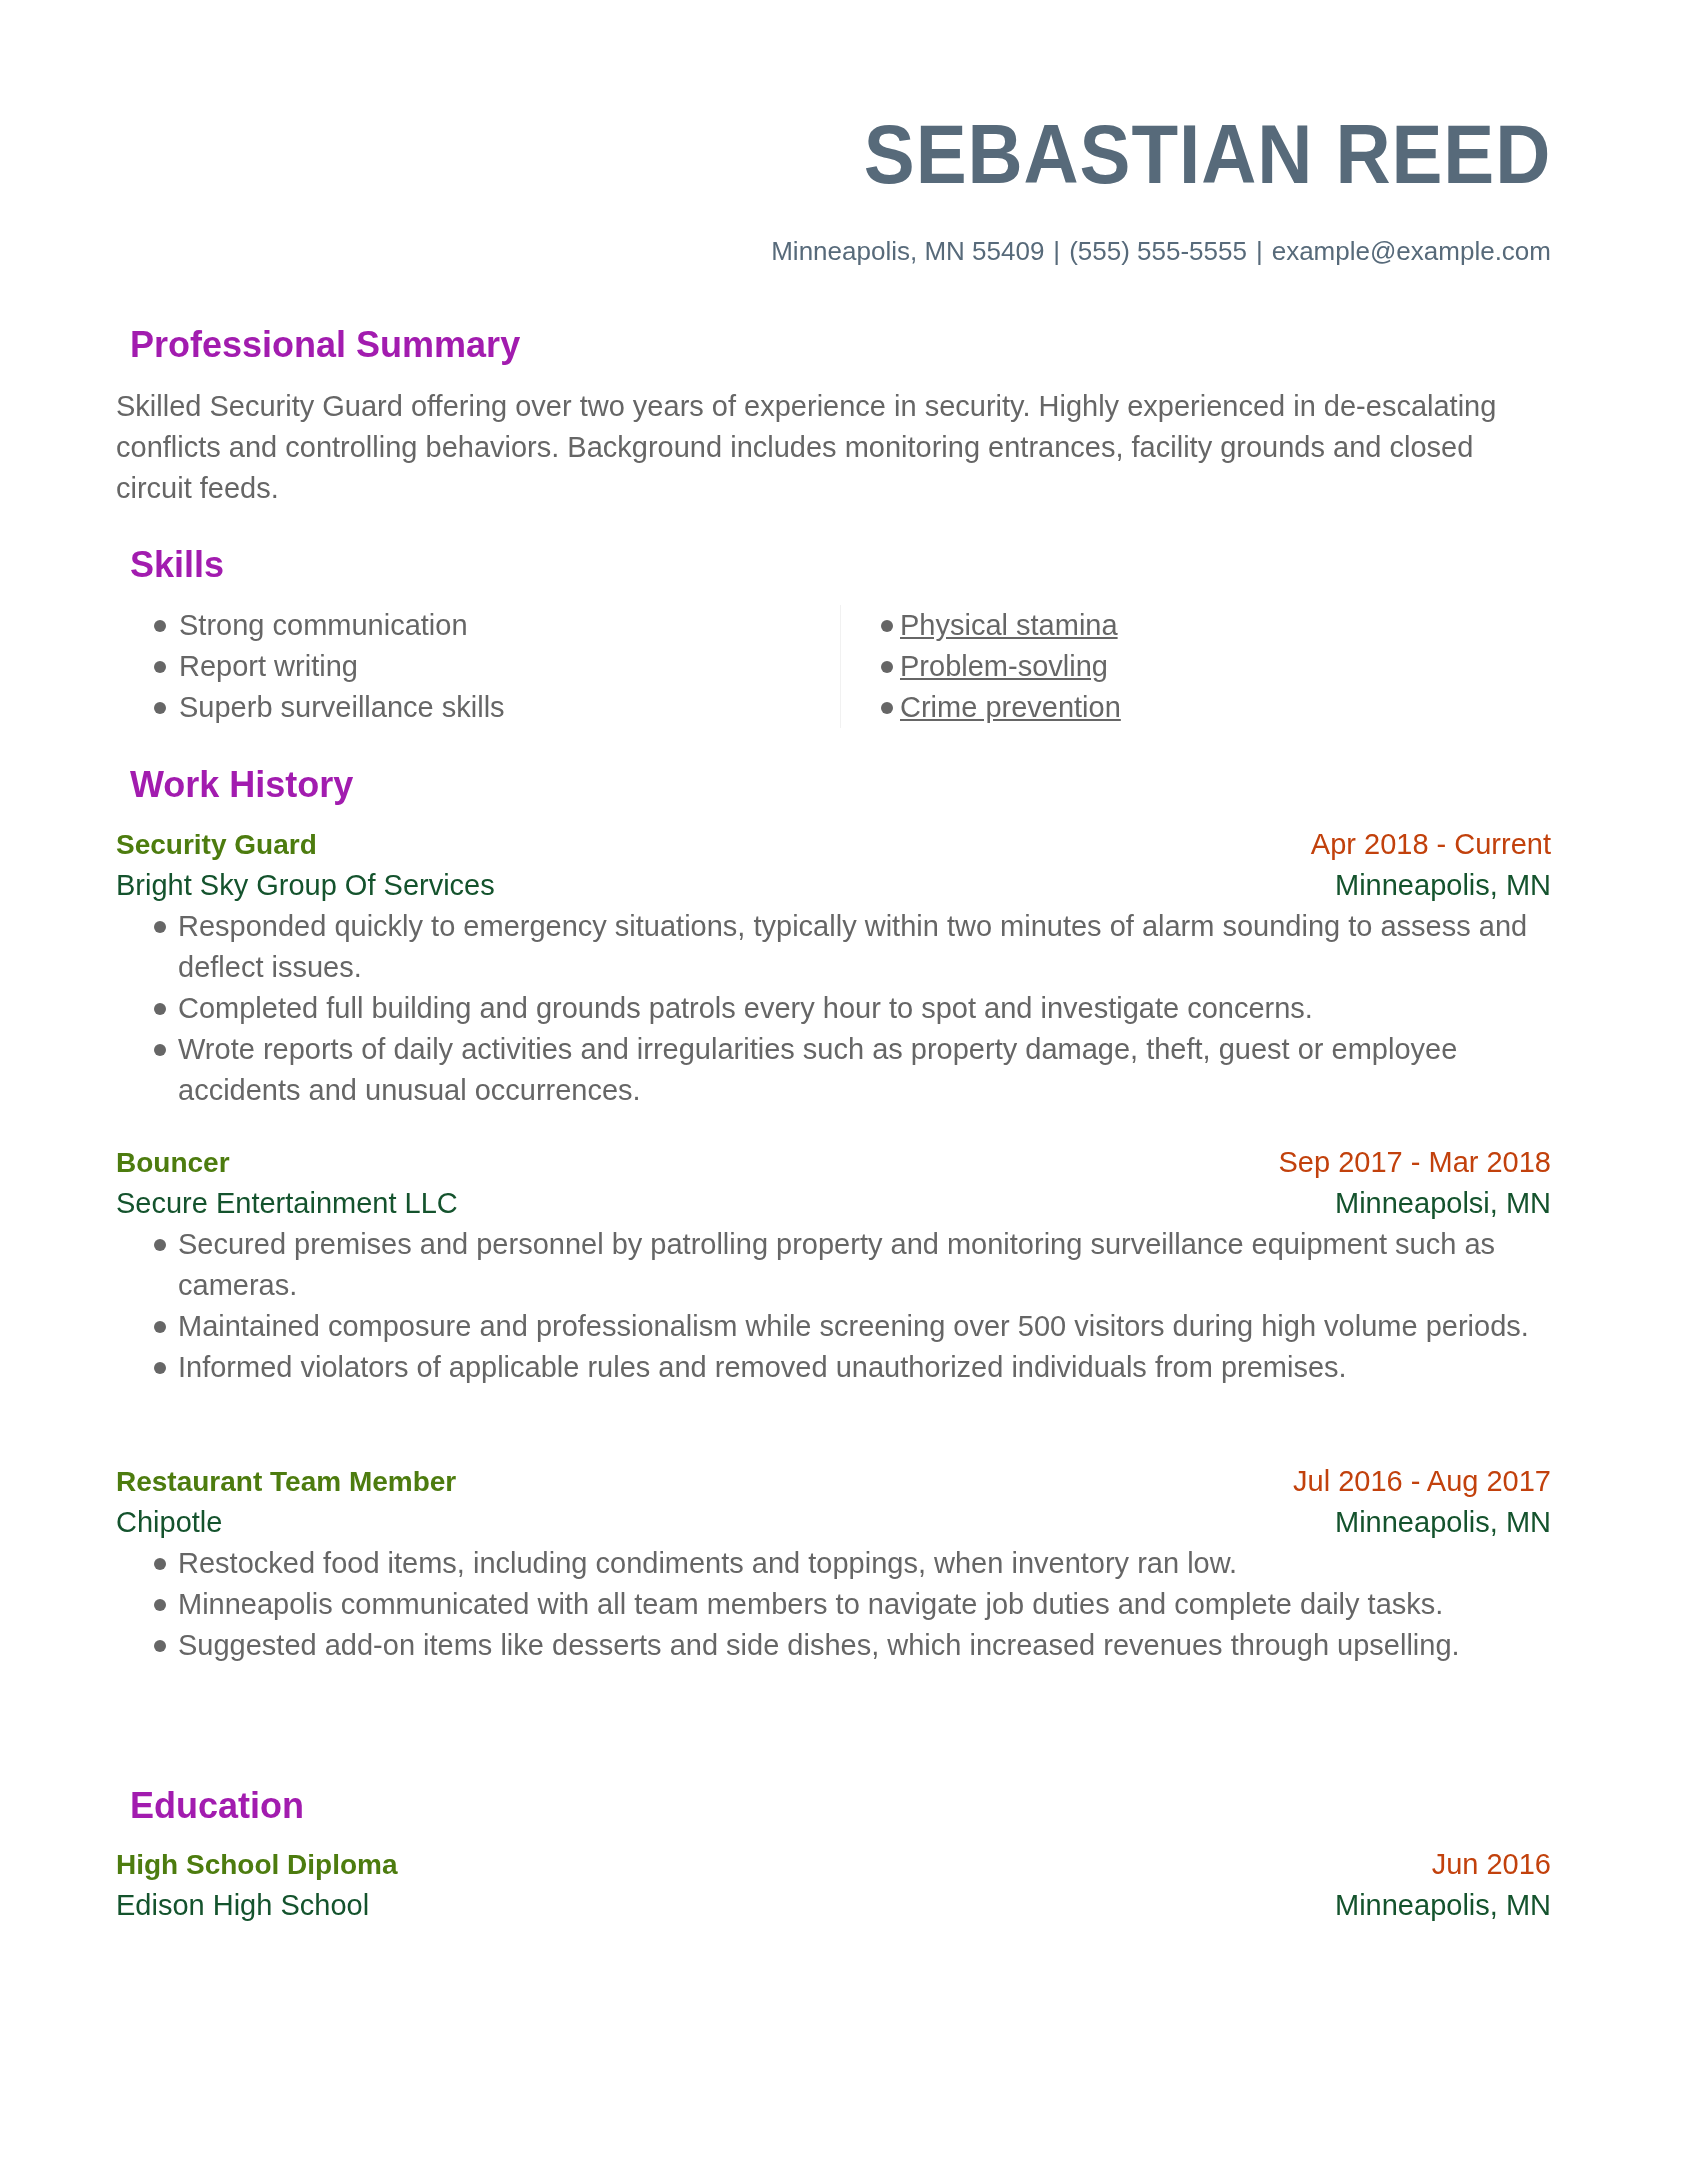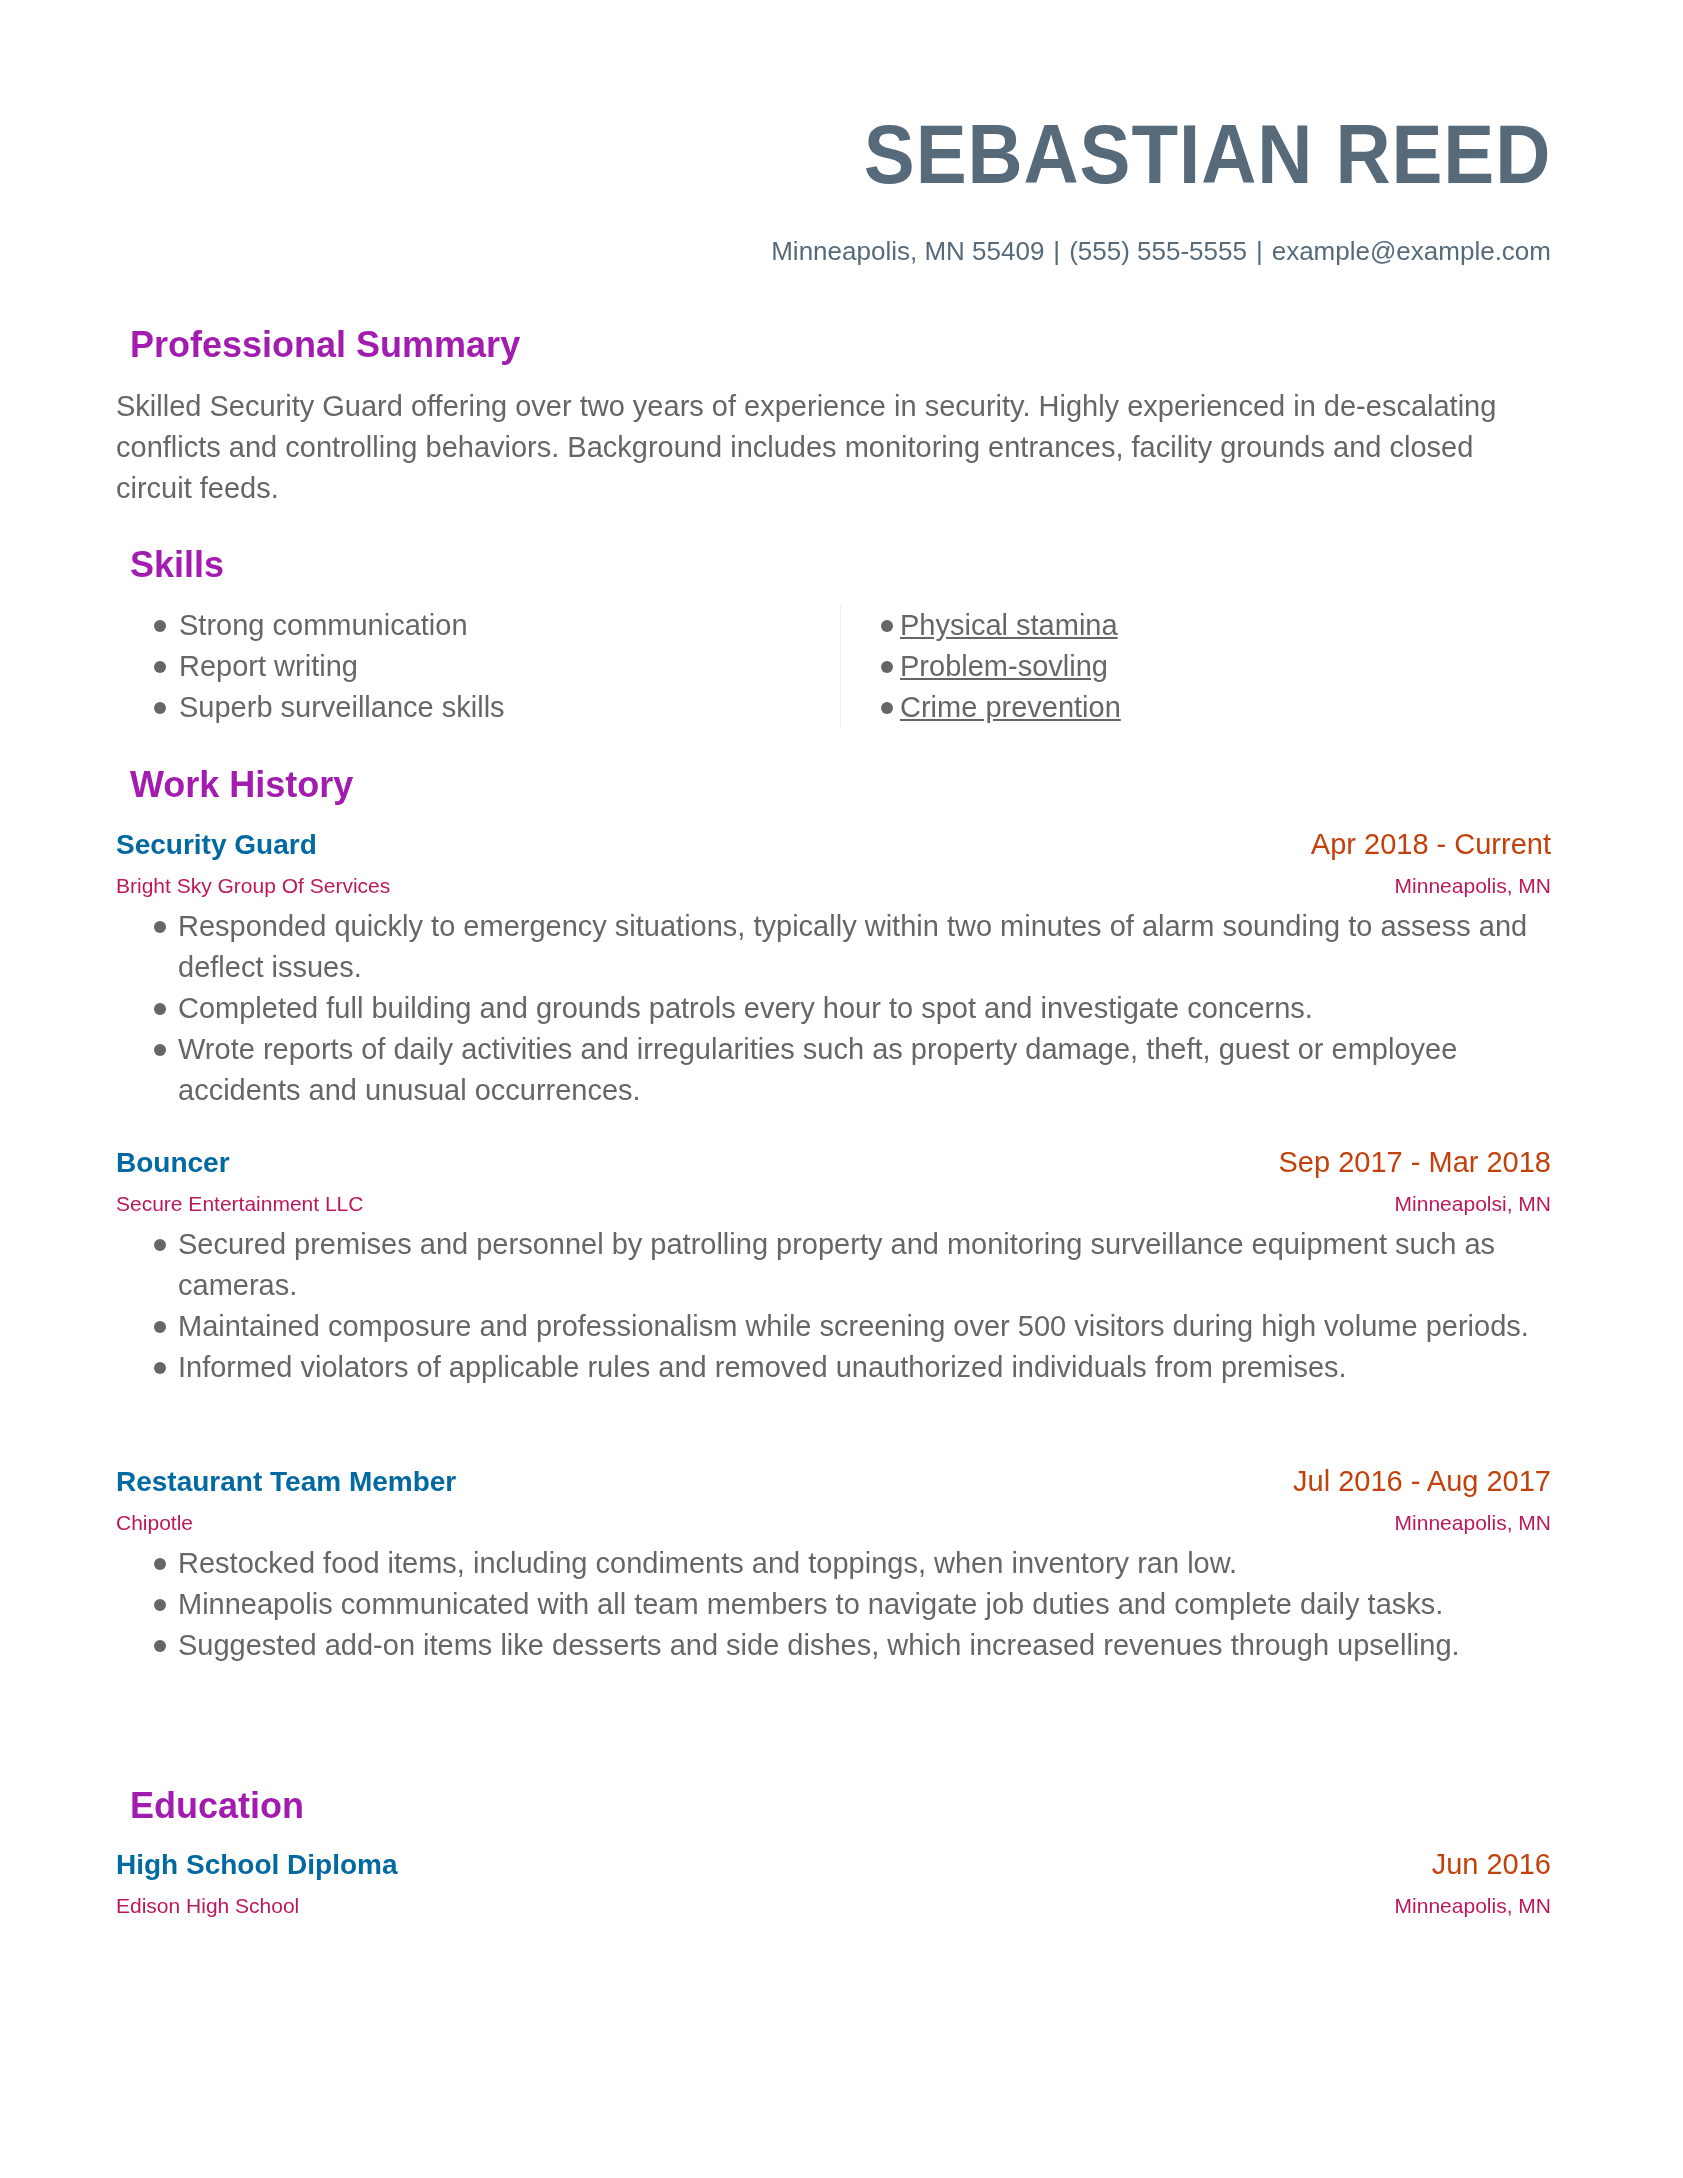--- a/index.html
+++ b/index.html
@@ -110,31 +110,31 @@
     width: 1435px;
   }
   .row {
     display: flex;
     justify-content: space-between;
     align-items: baseline;
   }
   .job-title {
     font-size: 28px;
     font-weight: bold;
-    color: #0369a1;
+    color: #4d7c0f;
     line-height: 41px;
   }
   .dates {
     font-size: 29px;
     color: #c2410c;
     line-height: 41px;
   }
   .company, .location {
-    font-size: 21px;
-    color: #be185d;
+    font-size: 29px;
+    color: #14532d;
     line-height: 41px;
   }
   .entry ul {
     list-style: none;
     margin: 0;
     padding: 0;
   }
   .entry .bullet-item .dot { left: 38px; }
 </style>
 </head>

